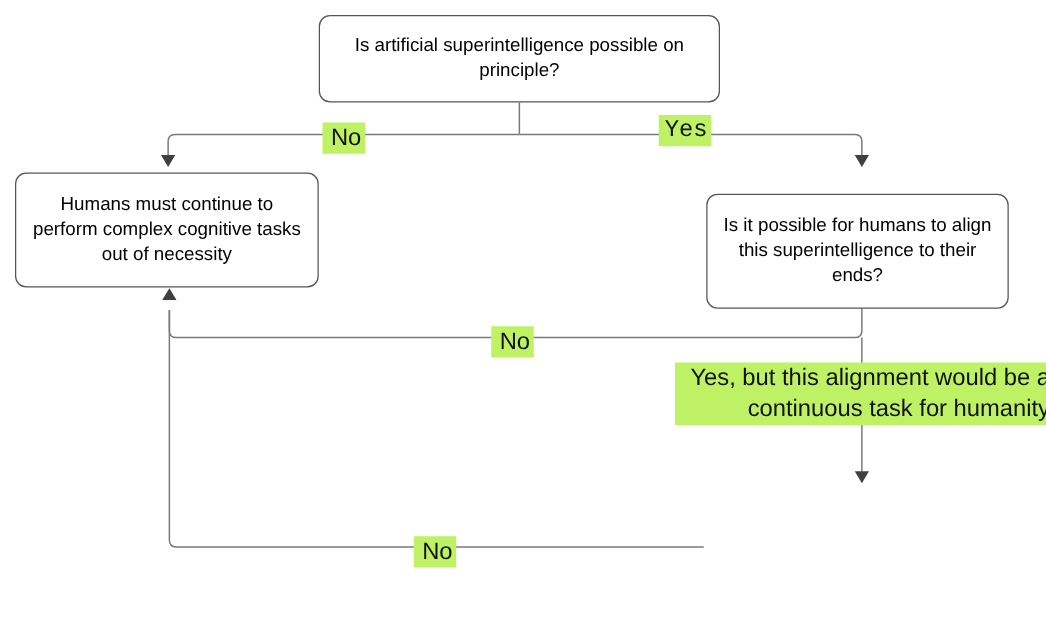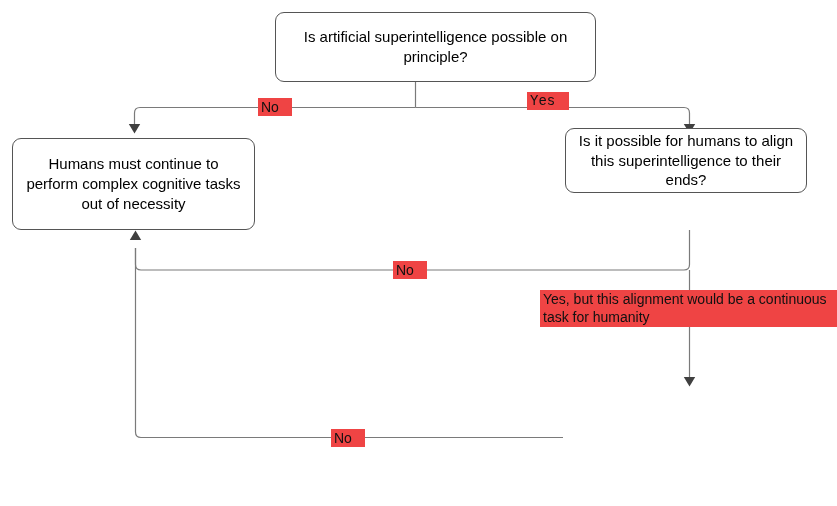--- a/index.html
+++ b/index.html
@@ -27,24 +27,24 @@
     text-align: center;
     color: #000000;
     font-size: 15px;
     line-height: 1.32;
     padding: 4px 10px;
   }
   .node span { display: block; }
   .edge-label {
     position: absolute;
     color: #111111;
-    font-size: 14px;
+    font-size: 19px;
     line-height: 1.32;
-    text-align: left;
-    background: #ef4444;
+    text-align: right;
+    background: #bef264;
     white-space: pre;
     padding: 0 3px;
   }
   .edge-label.multiline { white-space: normal; }
   svg.edges {
     position: absolute;
     left: 0;
     top: 0;
     width: 837px;
     height: 506px;
@@ -77,29 +77,29 @@
     <path class="edge-path" d="M 689.5 270 L 689.5 378"></path>
 
     <path class="edge-path" d="M 563 437.5 L 141 437.5 Q 135.5 437.5 135.5 432 L 135.5 248"></path>
 
     <polygon class="arrow-head" points="134.5,133.5 128.8,124 140.2,124"></polygon>
     <polygon class="arrow-head" points="689.5,133.5 683.8,124 695.2,124"></polygon>
     <polygon class="arrow-head" points="689.5,386.5 683.8,377 695.2,377"></polygon>
     <polygon class="arrow-head" points="135.5,230.5 129.8,240 141.2,240"></polygon>
   </svg>
 
-  <div class="node" style="left:255px; top:12px; width:321px; height:70px;margin-left:20px;">
+  <div class="node" style="left:255px; top:12px; width:321px; height:70px;">
     <span>Is artificial superintelligence possible on principle?</span>
   </div>
 
   <div class="node" style="left:12px; top:138px; width:243px; height:92px;text-align:center;">
     <span>Humans must continue to perform complex cognitive tasks out of necessity</span>
   </div>
 
-  <div class="node" style="left:565px; top:128px; width:242px; height:65px;">
+  <div class="node" style="left:565px; top:155px; width:242px; height:92px;">
     <span>Is it possible for humans to align this superintelligence to their ends?</span>
   </div>
 
 
   <div class="edge-label" style="left:258px; top:98px; width:28px;">No</div>
 
   <div class="edge-label" style="left:527px; top:92px; width:36px;font-family:Liberation Mono, monospace;">Yes</div>
 
   <div class="edge-label" style="left:393px; top:261px; width:28px;">No</div>
 

